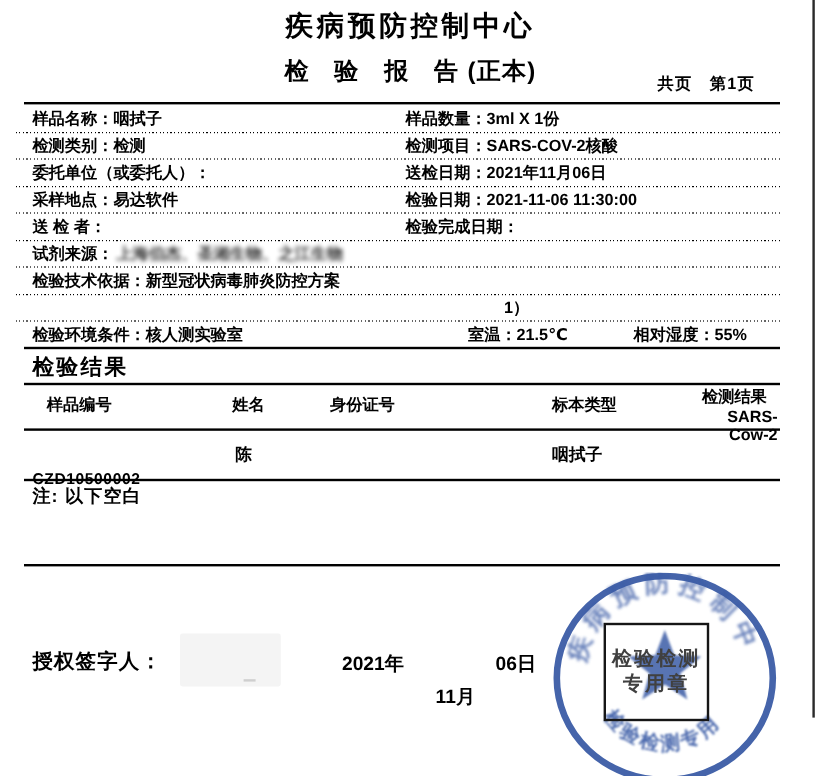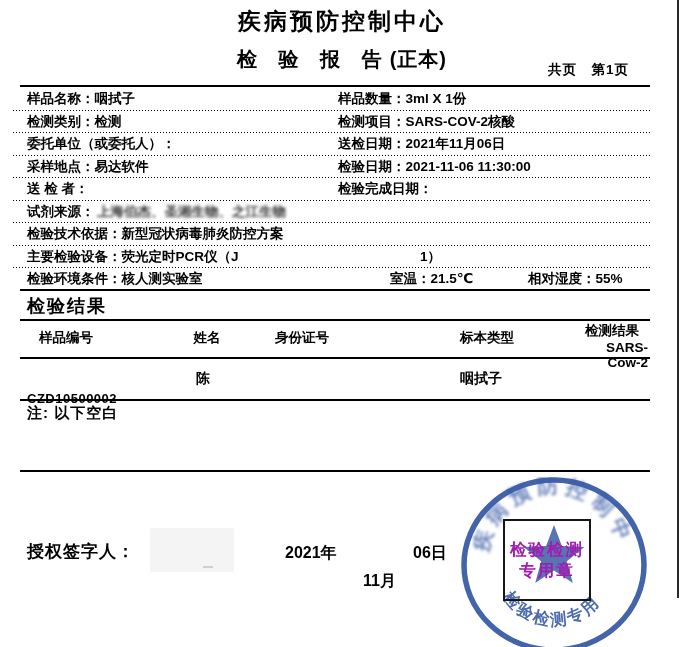--- a/index.html
+++ b/index.html
@@ -31,21 +31,21 @@
   
   .signer{top:540px;left:27px;font-size:17px;letter-spacing:1px;}
   .sig-redact{top:528px;left:150px;width:84px;height:44px;background:#f4f4f4;border-radius:2px;}
   .sig-mark{top:566px;left:203px;width:10px;height:2px;background:#cfcfcf;}
   .date-part{top:543px;font-size:16px;}
   
   #stamp{position:absolute;left:456px;top:477px;width:198px;height:170px;}
   .seal-box{position:absolute;left:503px;top:519px;width:88px;height:82px;
             border:2px solid #161616;box-sizing:border-box;display:flex;flex-direction:column;
             justify-content:center;align-items:center;font-size:16.5px;letter-spacing:2px;
-            line-height:21px;color:#a21caf;background:transparent;}
+            line-height:21px;color:#404040;background:transparent;}
 </style>
 </head>
 <body>
 
 <div id="page">
 
   <div class="abs org-title">疾病预防控制中心</div>
   <div class="abs report-title">
     <span class="main">检 验 报 告</span><span class="suffix">(正本)</span>
   </div>
@@ -88,21 +88,20 @@
     <span class="l redacted" style="left:97px;">上海伯杰、圣湘生物、之江生物</span>
   </div>
   <div class="dotline" style="top:222px;"></div>
 
   <div class="irow" style="top:222px;">
     <span class="l">检验技术依据：新型冠状病毒肺炎防控方案</span>
   </div>
   <div class="dotline" style="top:245px;"></div>
 
   <div class="irow" style="top:245px;">
-    <span class="l">主要检验设备：荧光定时PCR仪（J</span>
     <span class="l" style="left:420px;">1）</span>
   </div>
   <div class="dotline" style="top:267px;"></div>
 
   <div class="irow" style="top:267px;">
     <span class="l">检验环境条件：核人测实验室</span>
     <span class="l" style="left:390px;">室温：21.5℃</span>
     <span class="l" style="left:528px;">相对湿度：55%</span>
   </div>
 

